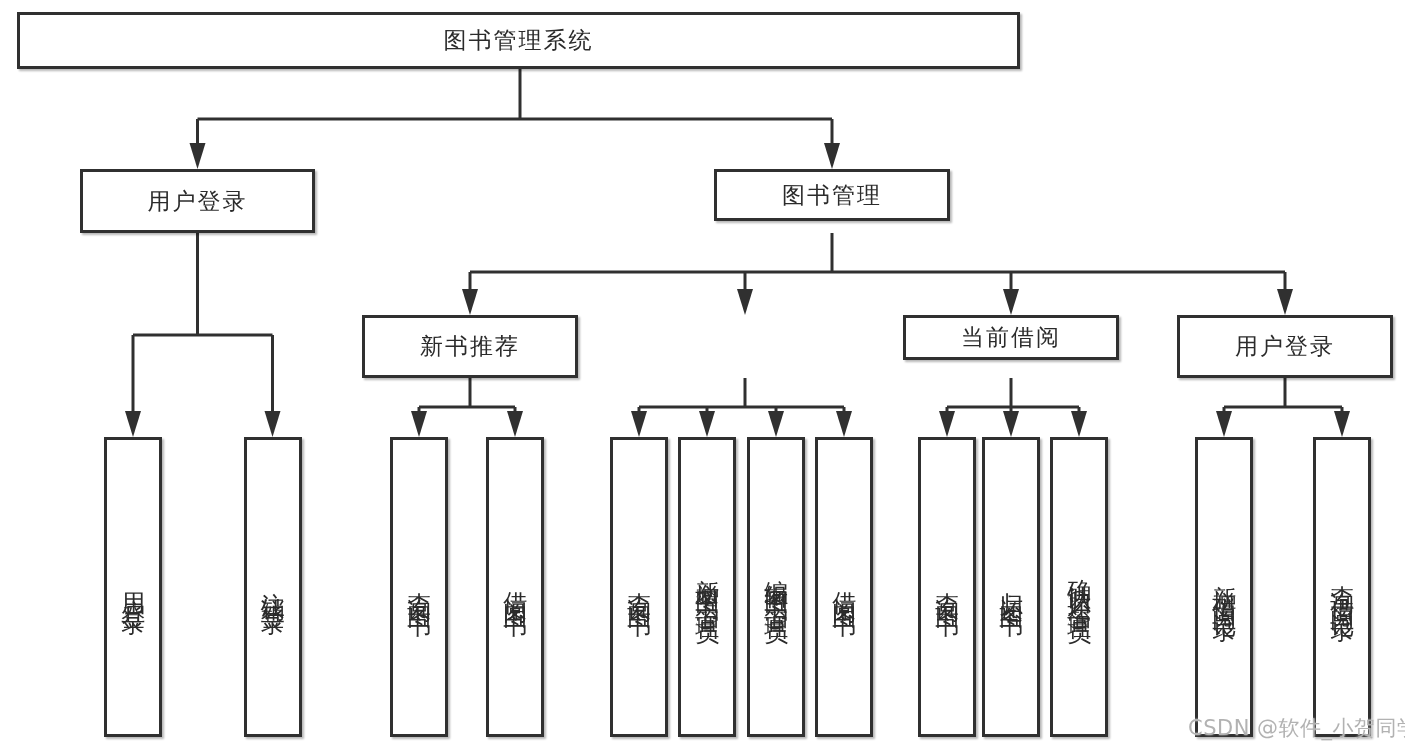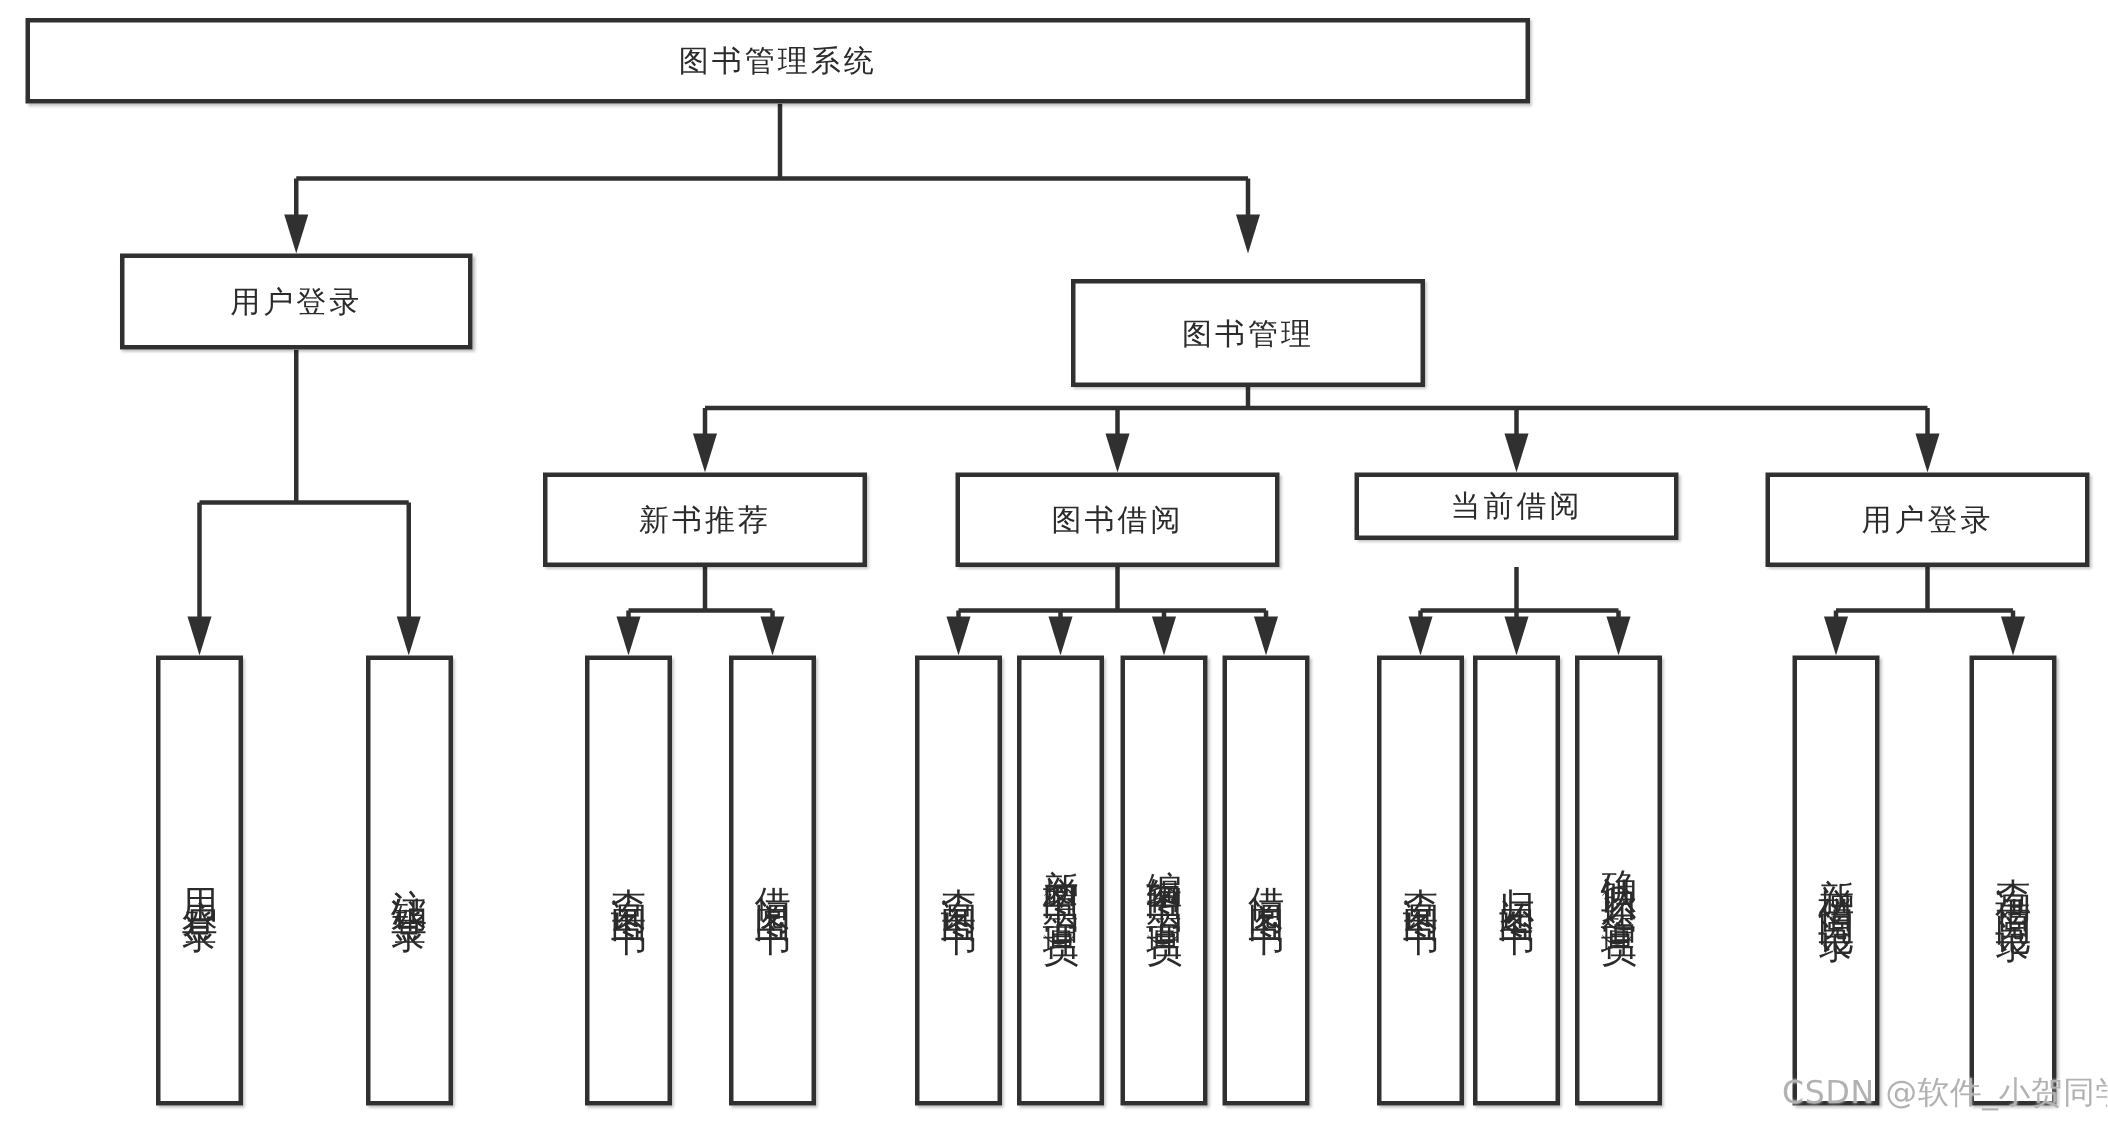--- a/index.html
+++ b/index.html
@@ -27,21 +27,21 @@
     position: absolute;
     box-sizing: border-box;
     background: #ffffff;
     border: 3px solid #303030;
     display: flex;
     align-items: center;
     justify-content: center;
     box-shadow: 1.5px 1.5px 2px rgba(0,0,0,0.28);
   }
   .box.h {
-    font-size: 20px;
+    font-size: 23px;
     letter-spacing: 2px;
     white-space: nowrap;
   }
   .vtext {
     writing-mode: vertical-rl;
     text-orientation: mixed;
     font-size: 24px;
     letter-spacing: 7px;
     line-height: 1.1;
     white-space: nowrap;
@@ -131,24 +131,23 @@
       <polygon points="1003,411 1019,411 1011,437"></polygon>
       <polygon points="1071,411 1087,411 1079,437"></polygon>
       <polygon points="1216,411 1232,411 1224,437"></polygon>
       <polygon points="1334,411 1350,411 1342,437"></polygon>
     </g>
   </svg>
 
   <div class="box h" style="left:17px; top:12px; width:1003px; height:57px;">图书管理系统</div>
 
   <div class="box h" style="left:80px; top:169px; width:235px; height:64px;">用户登录</div>
-  <div class="box h" style="left:714px; top:186px; width:236px; height:72px;">图书管理</div>
+  <div class="box h" style="left:714px; top:169px; width:236px; height:52px;">图书管理</div>
 
   <div class="box h" style="left:362px; top:315px; width:216px; height:63px;">新书推荐</div>
-  <div class="box h" style="left:637px; top:315px; width:216px; height:63px;">图书借阅</div>
   <div class="box h" style="left:903px; top:315px; width:216px; height:45px;">当前借阅</div>
   <div class="box h" style="left:1177px; top:315px; width:216px; height:63px;">用户登录</div>
 
   <div class="box" style="left:104px; top:437px; width:58px; height:300px;">
     <span class="vtext">用户登录</span>
   </div>
   <div class="box" style="left:243.5px; top:437px; width:58px; height:300px;">
     <span class="vtext">注销登录</span>
   </div>
 

